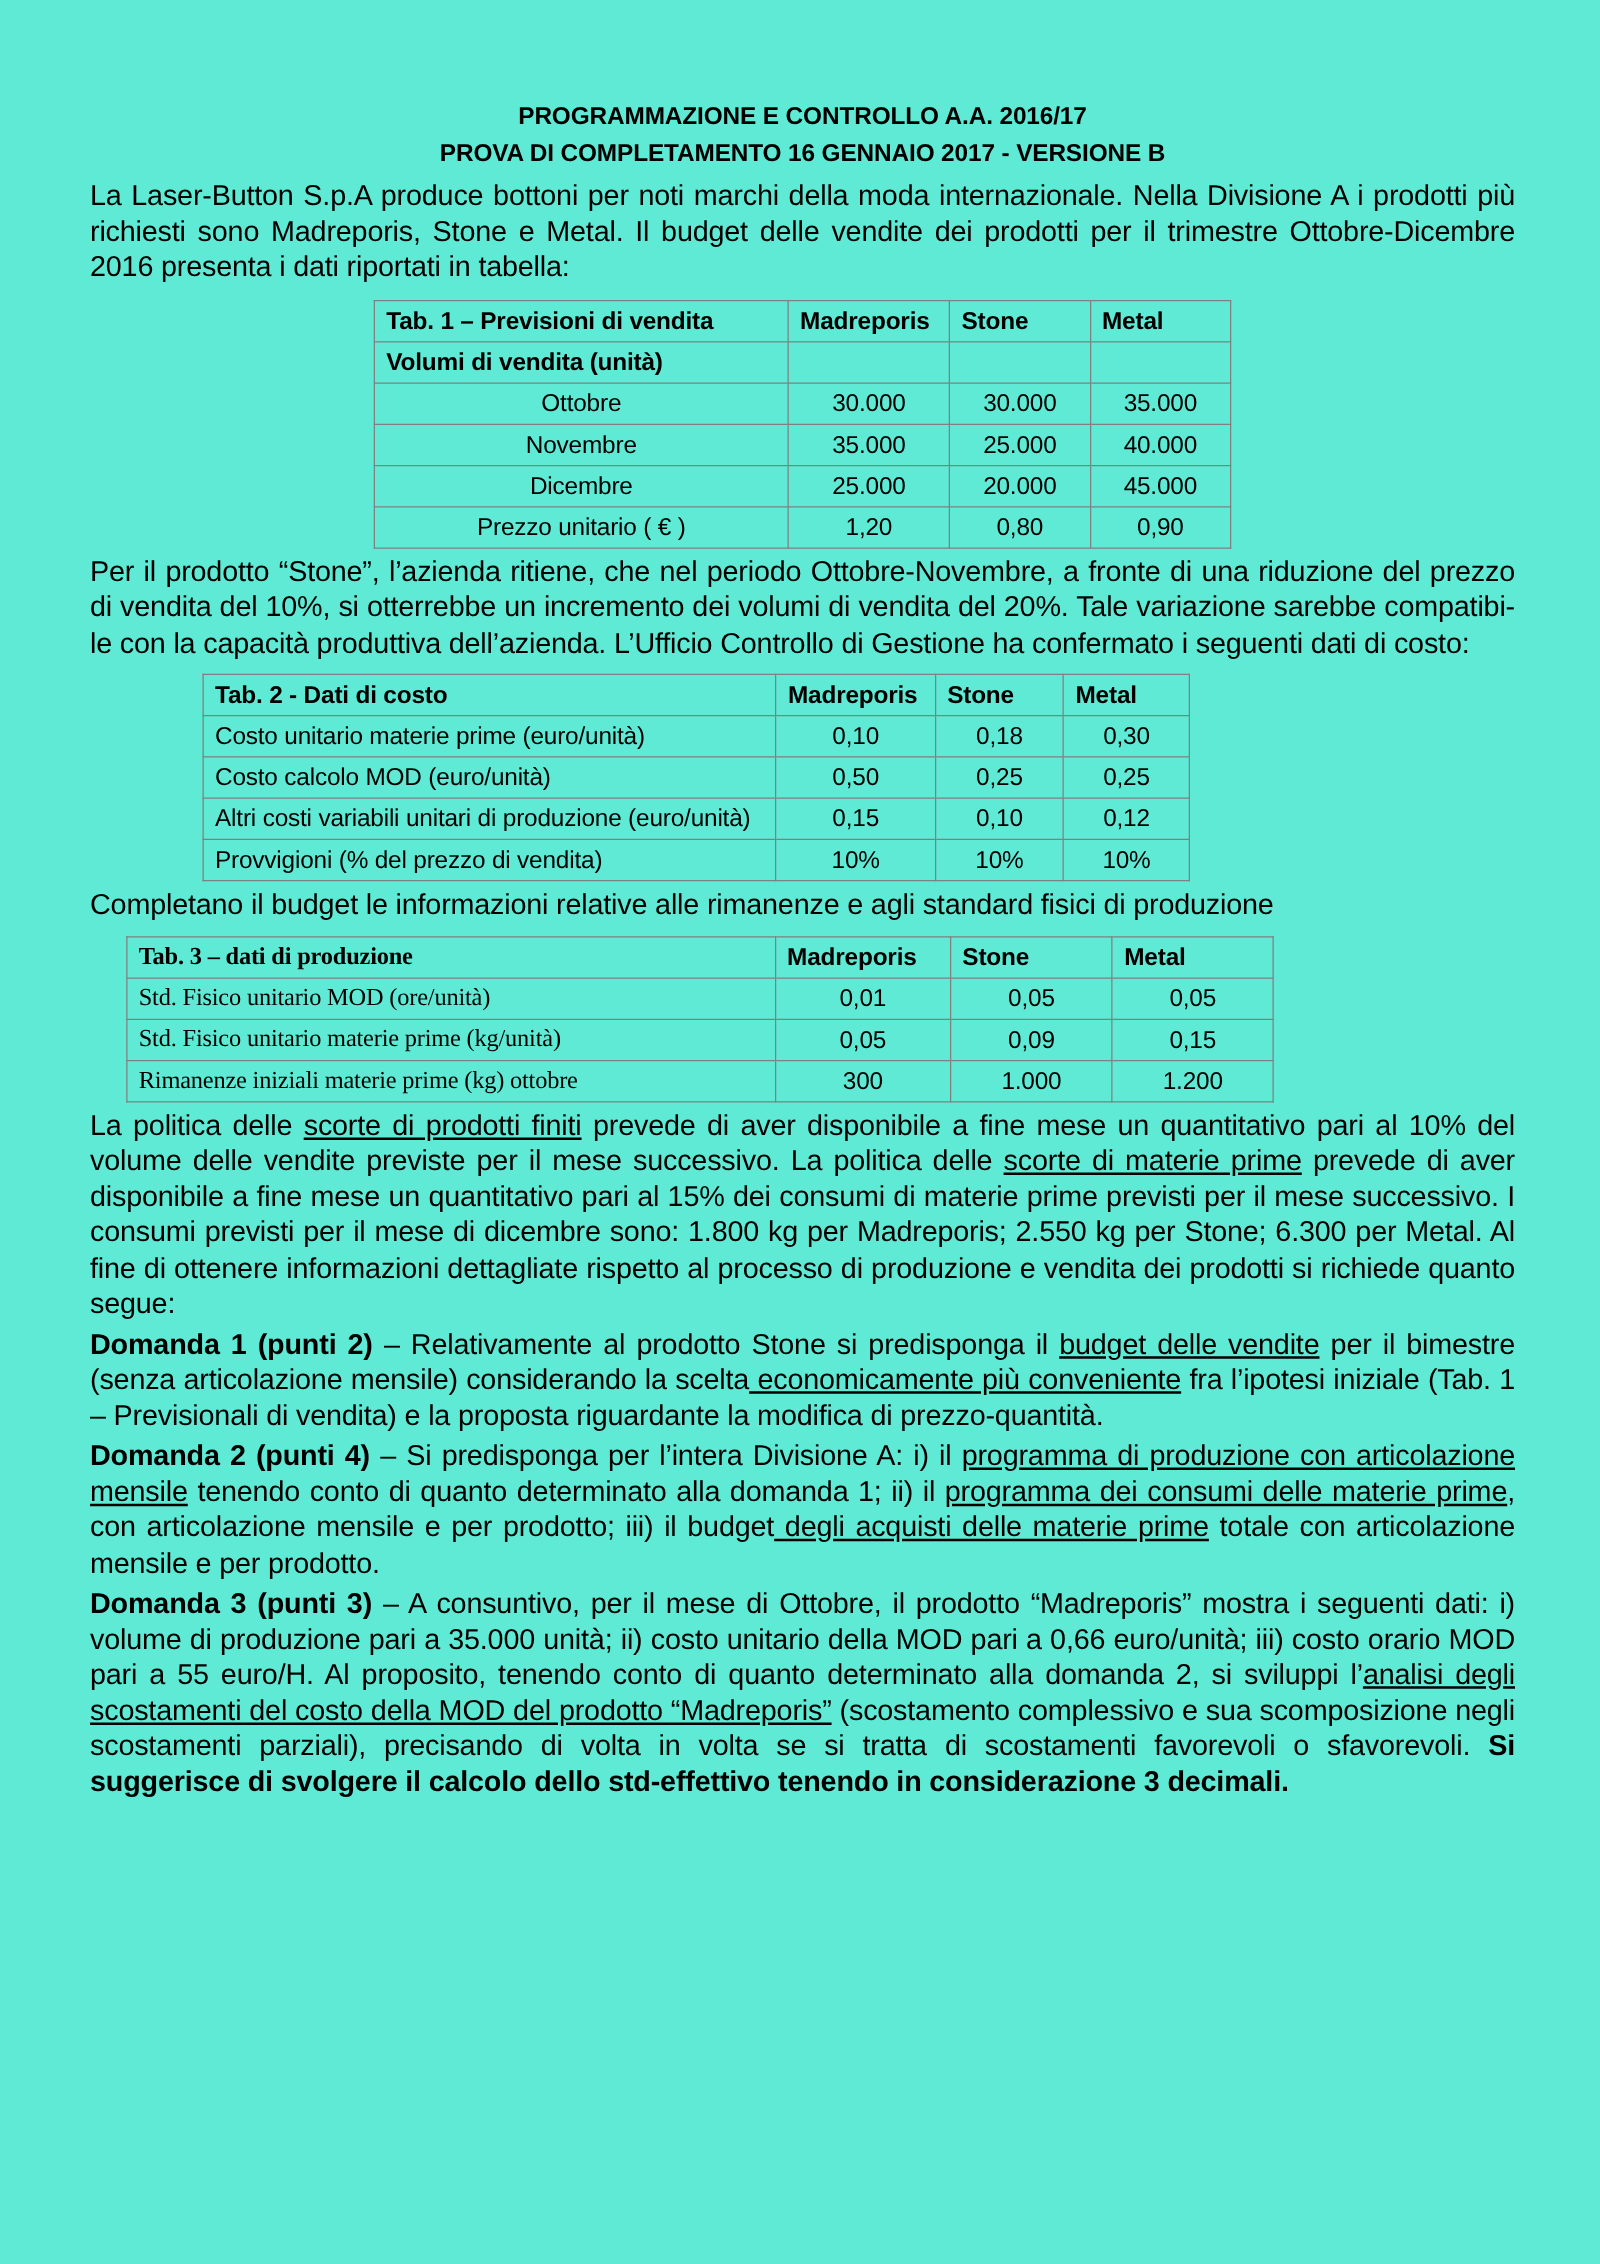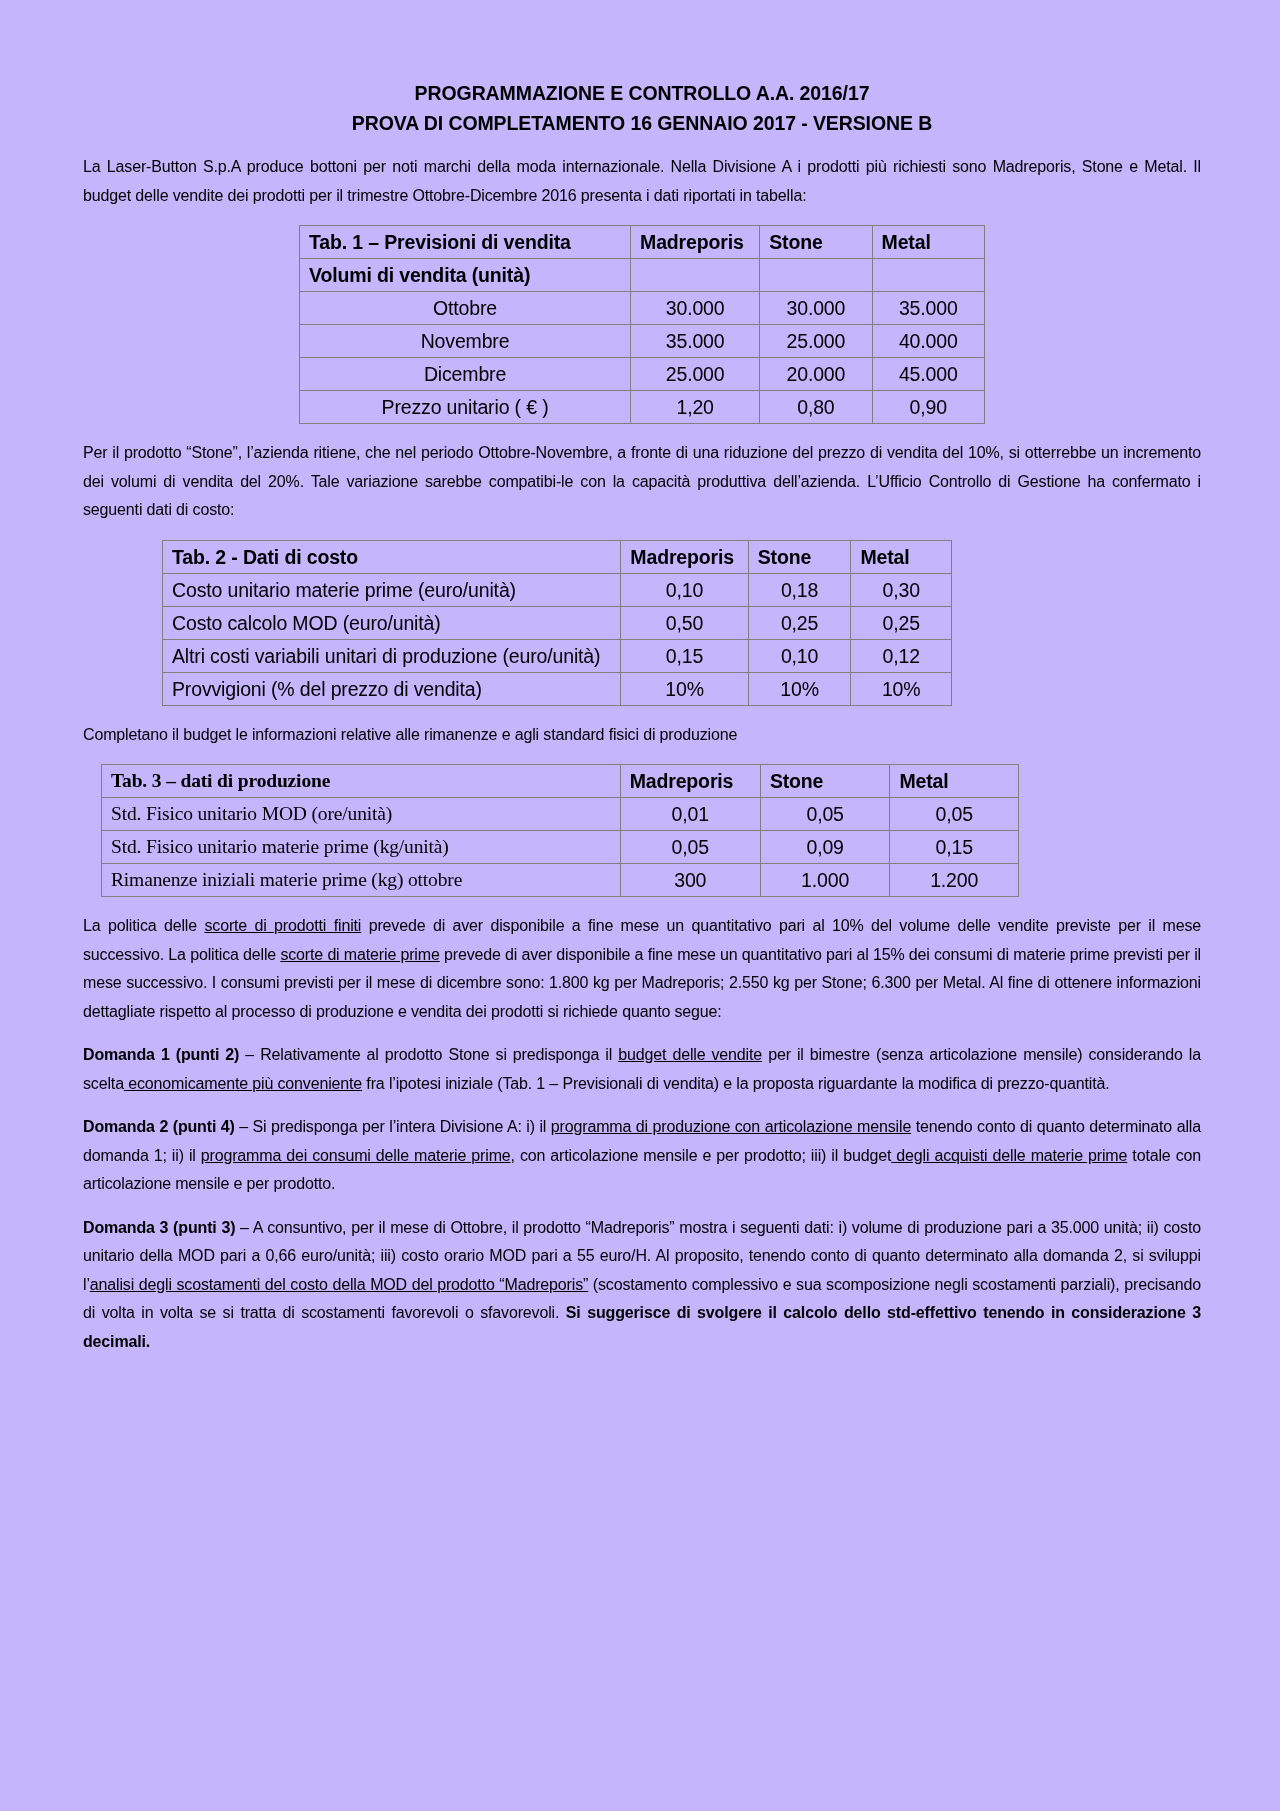--- a/index.html
+++ b/index.html
@@ -11,35 +11,35 @@
     width: 1280px;
     min-height: 1811px;
     font-family: "Liberation Sans", sans-serif;
     color: #000000;
   }
   .page {
     width: 1280px;
     min-height: 1811px;
     box-sizing: border-box;
     padding: 78px 64px 24px 68px;
-    background: #c4b5fd;
+    background: #5eead4;
   }
   .doc-title {
     text-align: center;
     font-weight: bold;
     font-size: 19.5px;
     line-height: 30px;
     letter-spacing: -0.1px;
   }
   .doc-title .line2 { display: block; }
   p.body-text {
-    font-size: 16px;
+    font-size: 23px;
     line-height: 28.5px;
     text-align: justify;
-    margin: 15px;
+    margin: 4px;
     letter-spacing: -0.15px;
     hyphens: manual;
   }
   .gap-top-1 { margin-top: 31px; }
   .gap-top-2 { margin-top: 26px; }
   .gap-para  { margin-top: 26px; }
 
   
   table.data-table {
     border-collapse: collapse;

